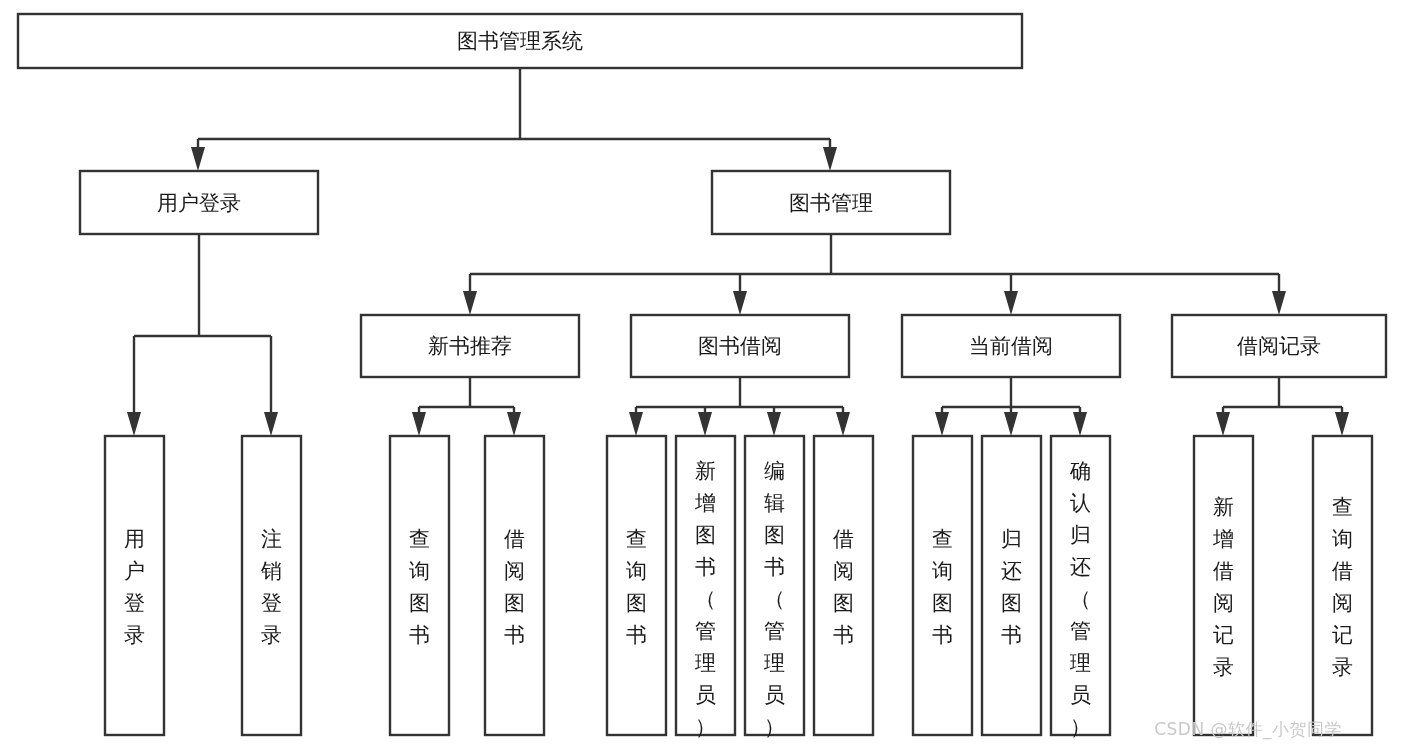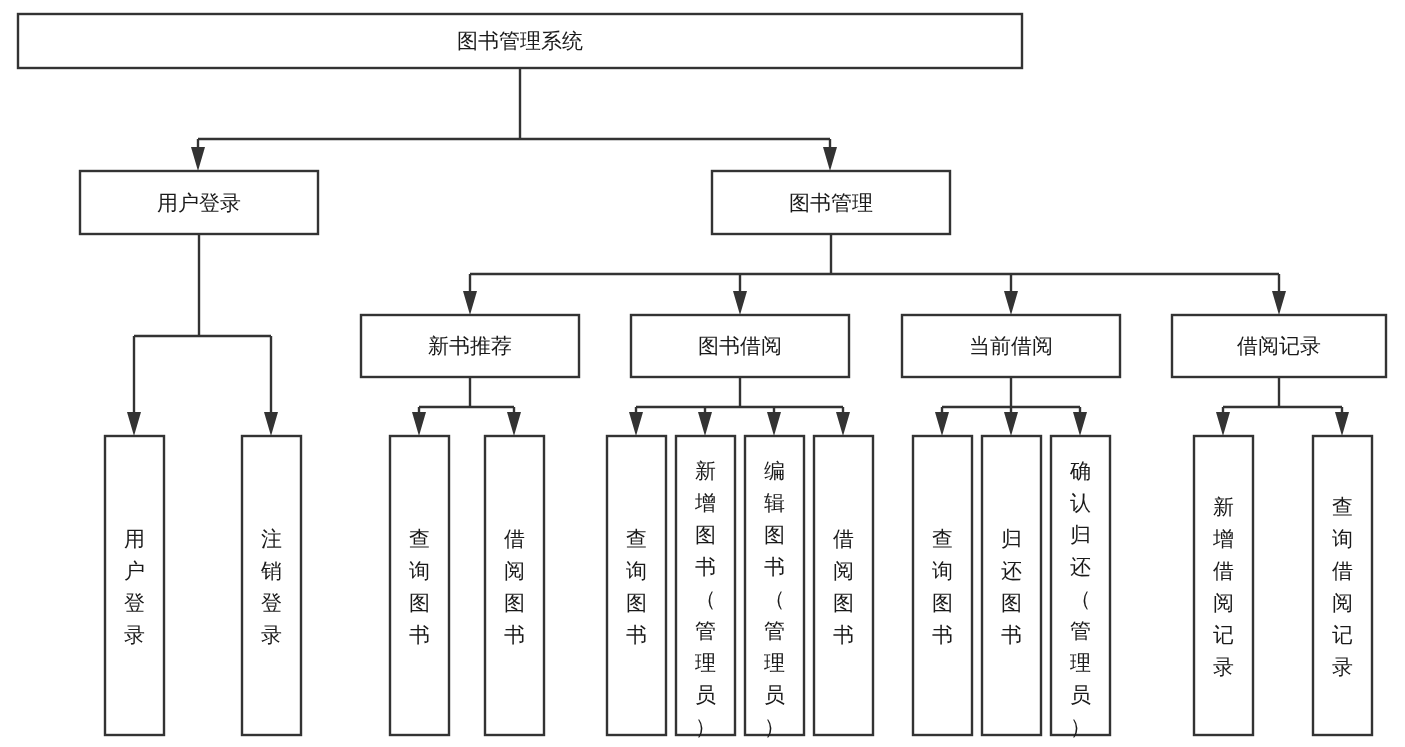--- a/index.html
+++ b/index.html
@@ -218,14 +218,15 @@
           <rect class="node-box" x="1194" y="436" width="59" height="299"></rect>
           <text class="node-label-v" x="1223.5" y="513.5"><tspan x="1223.5" dy="0">新</tspan><tspan x="1223.5" dy="32">增</tspan><tspan x="1223.5" dy="32">借</tspan><tspan x="1223.5" dy="32">阅</tspan><tspan x="1223.5" dy="32">记</tspan><tspan x="1223.5" dy="32">录</tspan></text>
         </g>
         <g>
           <rect class="node-box" x="1313" y="436" width="59" height="299"></rect>
           <text class="node-label-v" x="1342.5" y="513.5"><tspan x="1342.5" dy="0">查</tspan><tspan x="1342.5" dy="32">询</tspan><tspan x="1342.5" dy="32">借</tspan><tspan x="1342.5" dy="32">阅</tspan><tspan x="1342.5" dy="32">记</tspan><tspan x="1342.5" dy="32">录</tspan></text>
         </g>
       </g>
   </svg>
 
+  <div class="watermark-text">CSDN @软件_小贺同学</div>
 
 </div>
 
 </body></html>

